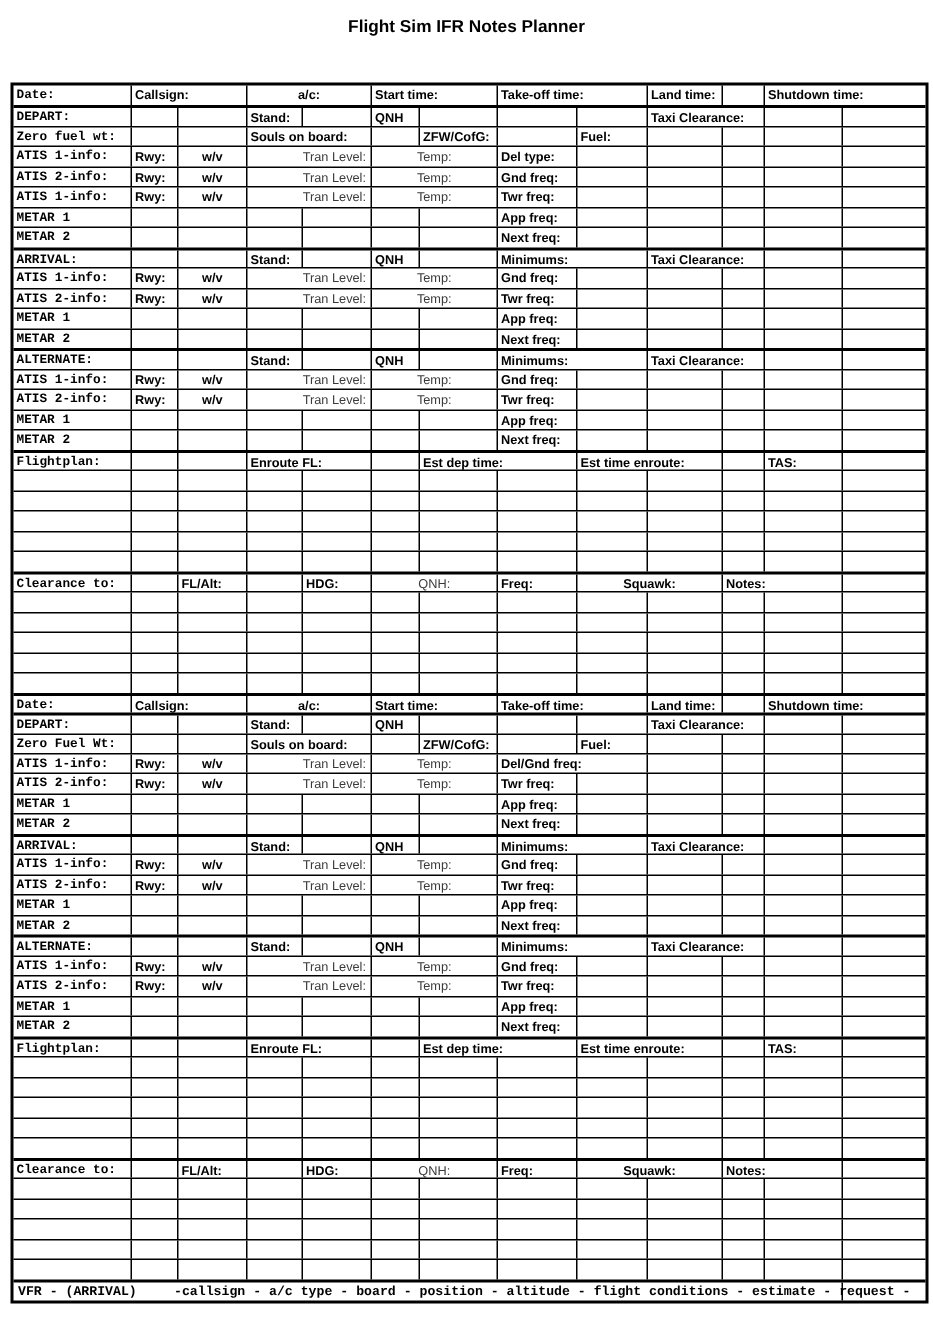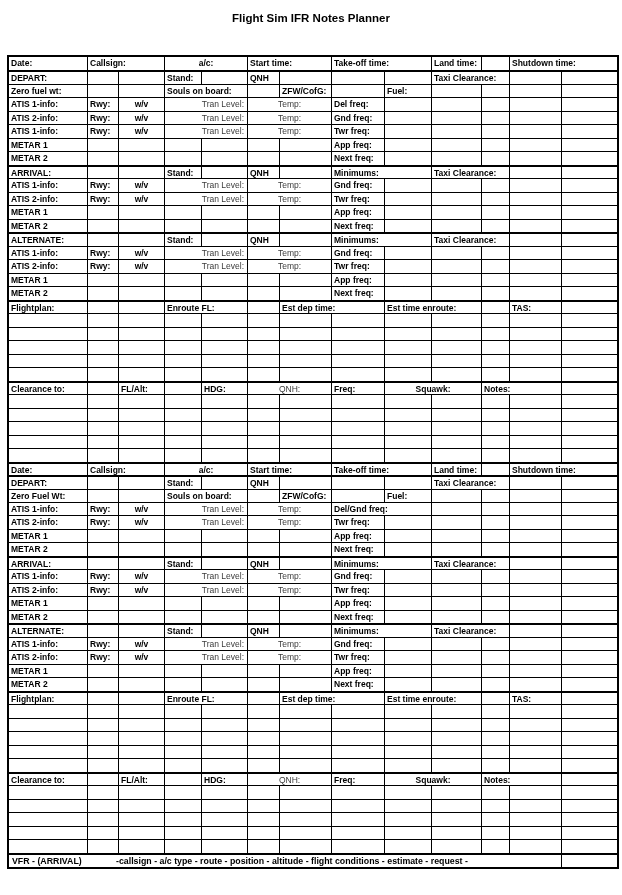--- a/index.html
+++ b/index.html
@@ -9,21 +9,21 @@
          font-size:11.5px;font-weight:bold;color:#000;}
   .sheet{position:absolute;left:7px;top:55px;width:608px;border:2px solid #000;
          box-sizing:content-box;background:#fff;}
   .row{display:flex;height:13.49px;box-sizing:border-box;border-top:1px solid #000;}
   .row.first{border-top:none;}
   .row.tt{border-top:2px solid #000;}
   .row.vfr-row{height:14px;}
   .cell{box-sizing:border-box;border-left:1px solid #000;font-size:8.5px;font-weight:bold;
         line-height:12px;white-space:nowrap;overflow:visible;padding-left:2px;color:#000;
         flex:0 0 auto;}
-  .cell.c0{border-left:none;}
+  .cell.c0{border-left:none;font-family:Liberation Mono, monospace;}
   .cell.ac{text-align:center;padding-left:0;}
   .cell.ar{text-align:right;padding-right:3px;padding-left:0;}
   .cell.reg{font-weight:normal;color:#3a3a3a;}
   .vfr-main{display:flex;align-items:center;font-size:8.8px;}
   .vfr-left{padding-left:1px;flex:0 0 104px;font-weight:bold;}
   .vfr-right{font-weight:bold;}
 </style>
 </head>
 <body>
 
@@ -67,21 +67,21 @@
         <div class="cell" style="width: 28px;"></div>
         <div class="cell" style="width: 52px;"></div>
         <div class="cell" style="width: 53px;"></div>
       </div>
       <div class="row">
         <div class="cell c0" style="width: 78px;">ATIS 1-info:</div>
         <div class="cell" style="width: 31px;">Rwy:</div>
         <div class="cell ac" style="width: 46px;">w/v</div>
         <div class="cell ar reg" style="width: 83px;">Tran Level:</div>
         <div class="cell ac reg" style="width: 84px;">Temp:</div>
-        <div class="cell" style="width: 53px;">Del freq:</div>
+        <div class="cell" style="width: 53px;">Del type:</div>
         <div class="cell" style="width: 47px;"></div>
         <div class="cell" style="width: 50px;"></div>
         <div class="cell" style="width: 28px;"></div>
         <div class="cell" style="width: 52px;"></div>
         <div class="cell" style="width: 53px;"></div>
       </div>
       <div class="row">
         <div class="cell c0" style="width: 78px;">ATIS 2-info:</div>
         <div class="cell" style="width: 31px;">Rwy:</div>
         <div class="cell ac" style="width: 46px;">w/v</div>
@@ -850,18 +850,18 @@
         <div class="cell" style="width: 53px;"></div>
         <div class="cell" style="width: 47px;"></div>
         <div class="cell" style="width: 50px;"></div>
         <div class="cell" style="width: 28px;"></div>
         <div class="cell" style="width: 52px;"></div>
         <div class="cell" style="width: 53px;"></div>
       </div>
       <div class="row tt vfr-row">
         <div class="cell c0 vfr-main" style="width: 552px;">
           <span class="vfr-left">VFR - (ARRIVAL)</span>
-          <span class="vfr-right">-callsign - a/c type - route - position - altitude - flight conditions - estimate - request -</span>
+          <span class="vfr-right">-callsign - a/c type - board - position - altitude - flight conditions - estimate - request -</span>
         </div>
         <div class="cell" style="width: 53px;"></div>
       </div>
     </div>
 </div>
 
 </body></html>

